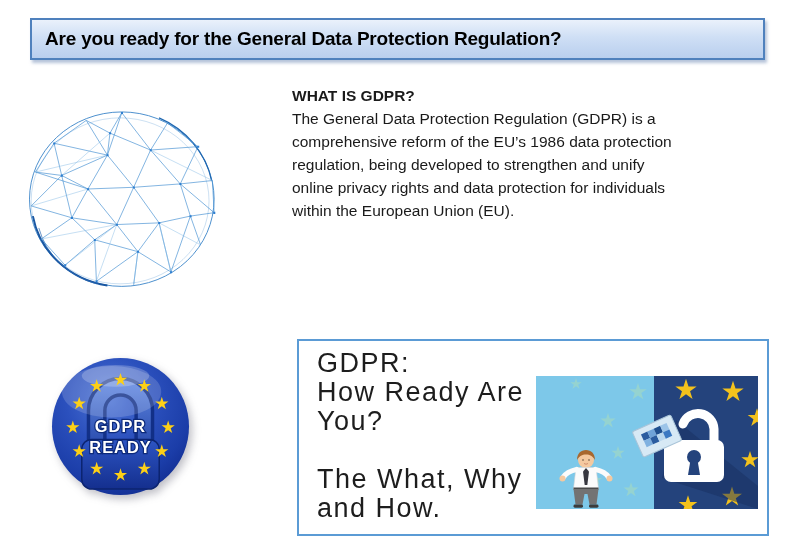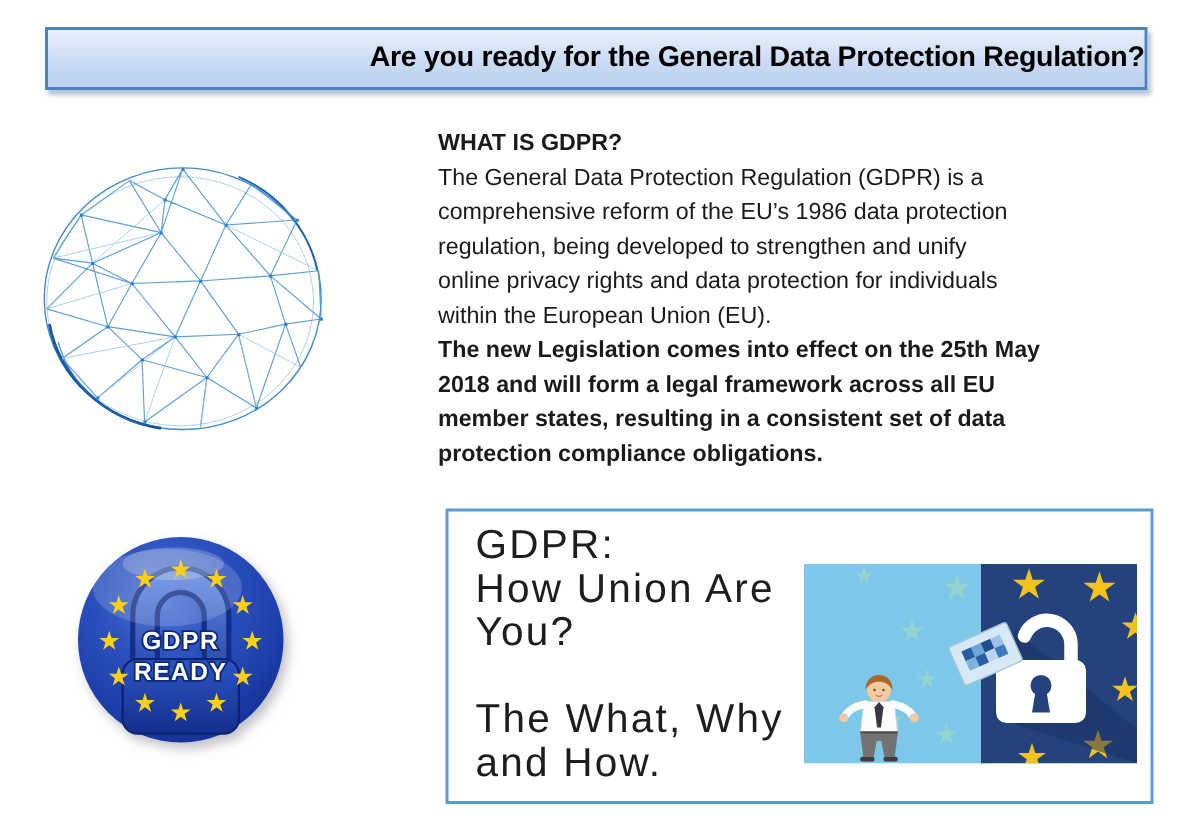--- a/index.html
+++ b/index.html
@@ -7,21 +7,21 @@
     position:relative; width:798px; height:559px; background:#ffffff;
     font-family:"Liberation Sans", sans-serif; overflow:hidden;
   }
 
   
   .banner {
     position:absolute; left:30px; top:18px; width:718px; height:38px;
     border:2px solid #4f81bd;
     background:linear-gradient(180deg,#eaf1fb 0%,#cfdff5 45%,#b9cfee 100%);
     box-shadow:2px 3px 3px rgba(120,145,185,.55);
-    display:flex; align-items:center; padding-left:13px;justify-content:flex-end;
+    display:flex; align-items:center; padding-left:13px;
   }
   .banner .title-text { font-weight:bold; font-size:19px; letter-spacing:-0.2px; color:#000; white-space:nowrap; }
 
   
   .globe { position:absolute; left:25px; top:106px; }
 
   
   .info { position:absolute; left:292px; top:84px; width:482px; color:#1a1a1a;
           font-size:15.5px; line-height:23px; }
   .info .heading { font-weight:bold; }
@@ -65,24 +65,20 @@
     <path fill="#2f7fd0" d="M96,57h2.4v2.4h-2.4z M147,51h2.4v2.4h-2.4z M182,91h2.4v2.4h-2.4z M127,95h2.4v2.4h-2.4z M73,97h2.4v2.4h-2.4z M42,81h2.4v2.4h-2.4z M107,139h2.4v2.4h-2.4z M157,137h2.4v2.4h-2.4z M81,157h2.4v2.4h-2.4z M132,171h2.4v2.4h-2.4z M54,131h2.4v2.4h-2.4z M99,31h2.4v2.4h-2.4z M194,129h2.4v2.4h-2.4z M113,7h2.4v2.4h-2.4z M203,47h2.4v2.4h-2.4z M222,125h2.4v2.4h-2.4z M46,187h2.4v2.4h-2.4z M33,43h2.4v2.4h-2.4z M83,206h2.4v2.4h-2.4z M171,195h2.4v2.4h-2.4z"></path>
   </svg>
 
   <div class="info">
     <div class="heading">WHAT IS GDPR?</div>
     <div class="body">The General Data Protection Regulation (GDPR) is a
 comprehensive reform of the EU’s 1986 data protection
 regulation, being developed to strengthen and unify
 online privacy rights and data protection for individuals
 within the European Union (EU).</div>
-    <div class="body bold">The new Legislation comes into effect on the 25th May
-2018 and will form a legal framework across all EU
-member states, resulting in a consistent set of data
-protection compliance obligations.</div>
   </div>
 
   <svg class="badge" width="141" height="141" viewBox="0 0 142 142" xmlns="http://www.w3.org/2000/svg">
     <defs>
       <radialGradient id="badgeGrad" cx="42%" cy="30%" r="80%">
         <stop offset="0%" stop-color="#4d74d6"></stop>
         <stop offset="40%" stop-color="#2b50bd"></stop>
         <stop offset="75%" stop-color="#1b3da8"></stop>
         <stop offset="100%" stop-color="#0f288a"></stop>
       </radialGradient>
@@ -119,21 +115,21 @@
       <use href="#star" transform="translate(47,30.4)"></use>
     </g>
     <g font-family="Liberation Sans, sans-serif" font-weight="bold" font-size="16.5" fill="#ffffff" text-anchor="middle" letter-spacing="1" style="paint-order:stroke" stroke="#0d2a7a" stroke-width="2.5">
       <text x="71" y="77">GDPR</text>
       <text x="71" y="98">READY</text>
     </g>
   </svg>
 
   <div class="video-card">
     <div class="caption">GDPR:
-How Union Are
+How Ready Are
 You?
 
 The What, Why
 and How.</div>
 
     <svg class="thumb" width="222" height="133" viewBox="0 0 222 133" xmlns="http://www.w3.org/2000/svg">
       <defs>
         <clipPath id="navclip">
             <rect x="118" y="0" width="104" height="133"></rect>
           </clipPath>

